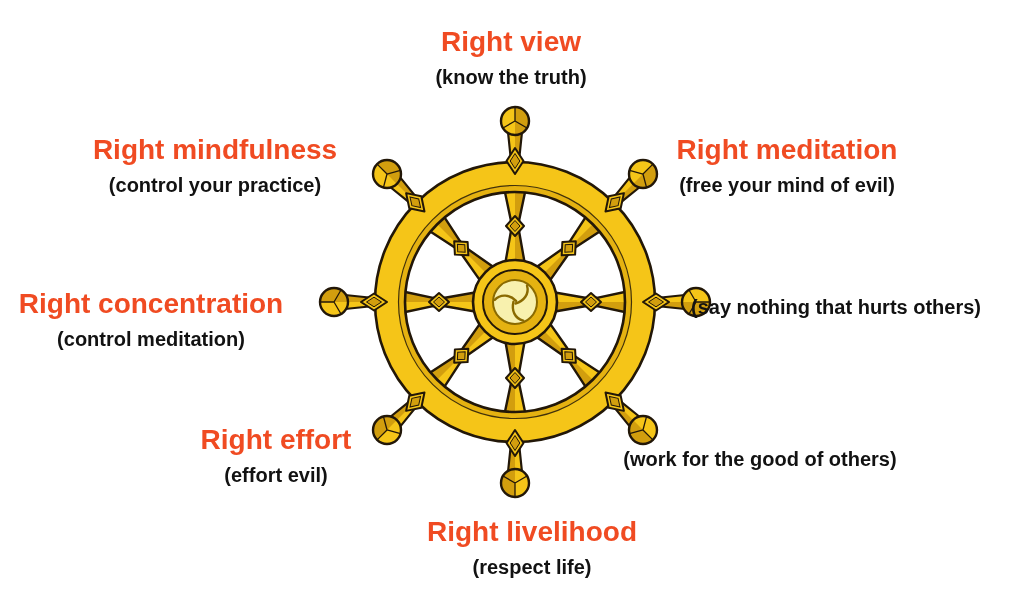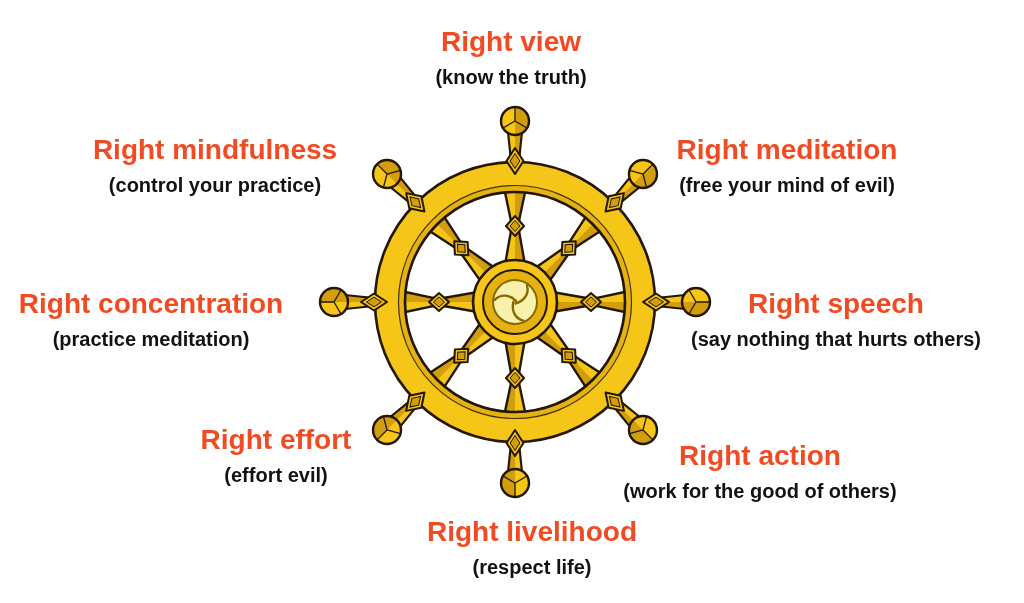--- a/index.html
+++ b/index.html
@@ -128,42 +128,40 @@
     <div class="t">Right view</div>
     <div class="s">(know the truth)</div>
   </div>
 
   <div class="label" style="left:787px;top:134px">
     <div class="t">Right meditation</div>
     <div class="s">(free your mind of evil)</div>
   </div>
 
   <div class="label" style="left:836px;top:288px">
-    <div class="t">Right speech</div>
     <div class="s">(say nothing that hurts others)</div>
   </div>
 
   <div class="label" style="left:760px;top:440px">
-    <div class="t">Right action</div>
     <div class="s">(work for the good of others)</div>
   </div>
 
   <div class="label" style="left:532px;top:516px">
     <div class="t">Right livelihood</div>
     <div class="s">(respect life)</div>
   </div>
 
   <div class="label" style="left:276px;top:424px">
     <div class="t">Right effort</div>
     <div class="s">(effort evil)</div>
   </div>
 
   <div class="label" style="left:151px;top:288px">
     <div class="t">Right concentration</div>
-    <div class="s">(practice meditation)</div>
+    <div class="s">(control meditation)</div>
   </div>
 
   <div class="label" style="left:215px;top:134px">
     <div class="t">Right mindfulness</div>
     <div class="s">(control your practice)</div>
   </div>
 
 </div>
 
 </body></html>

